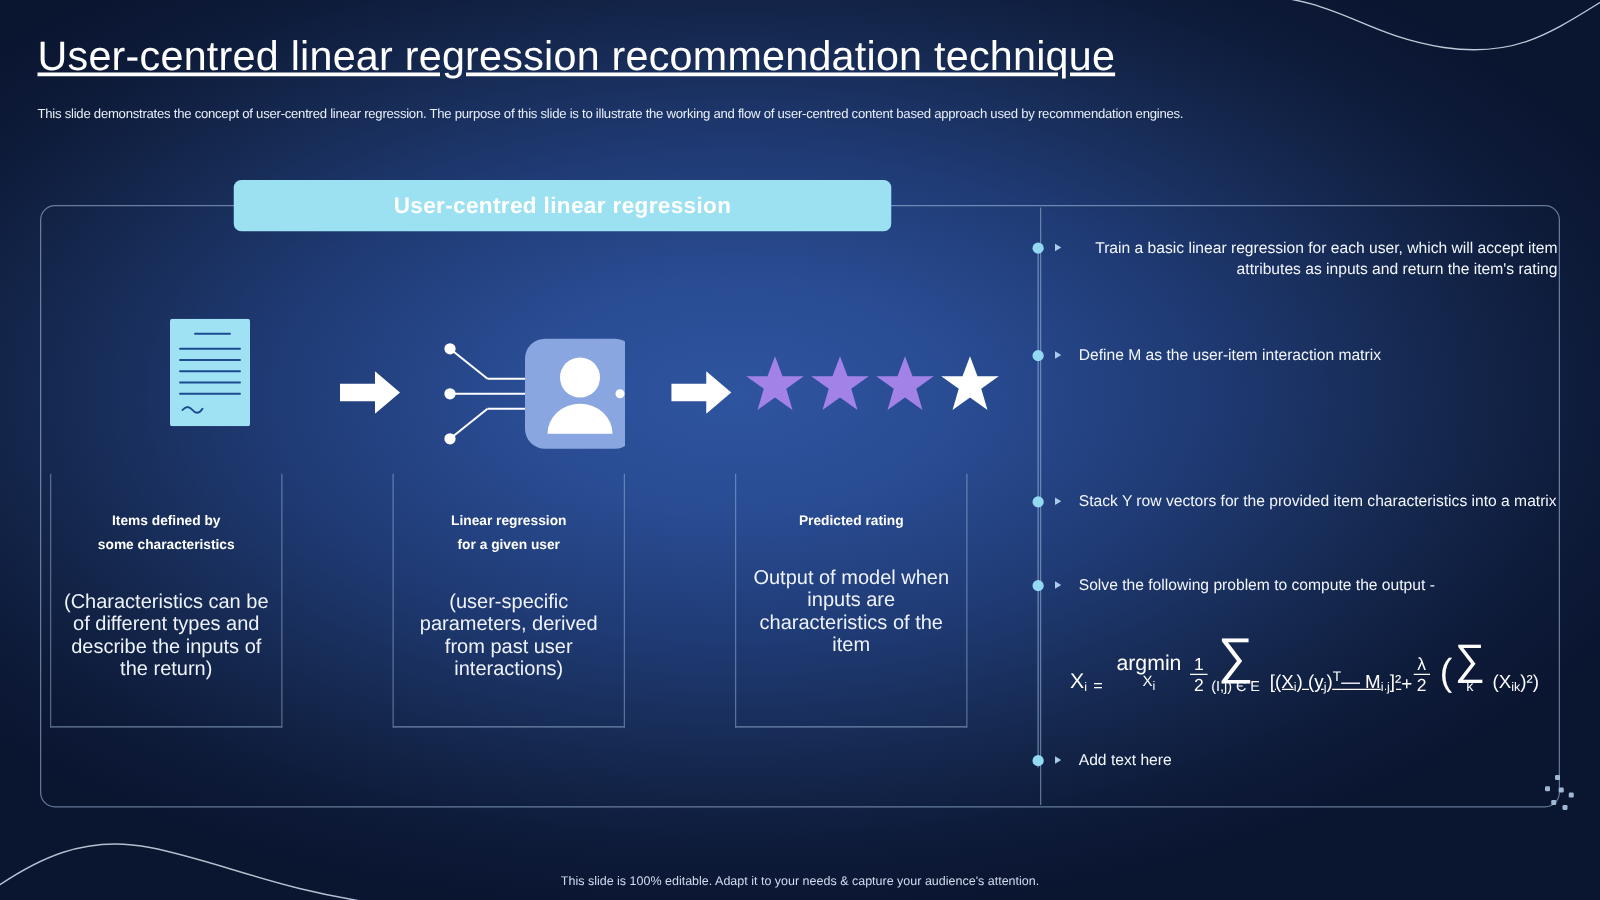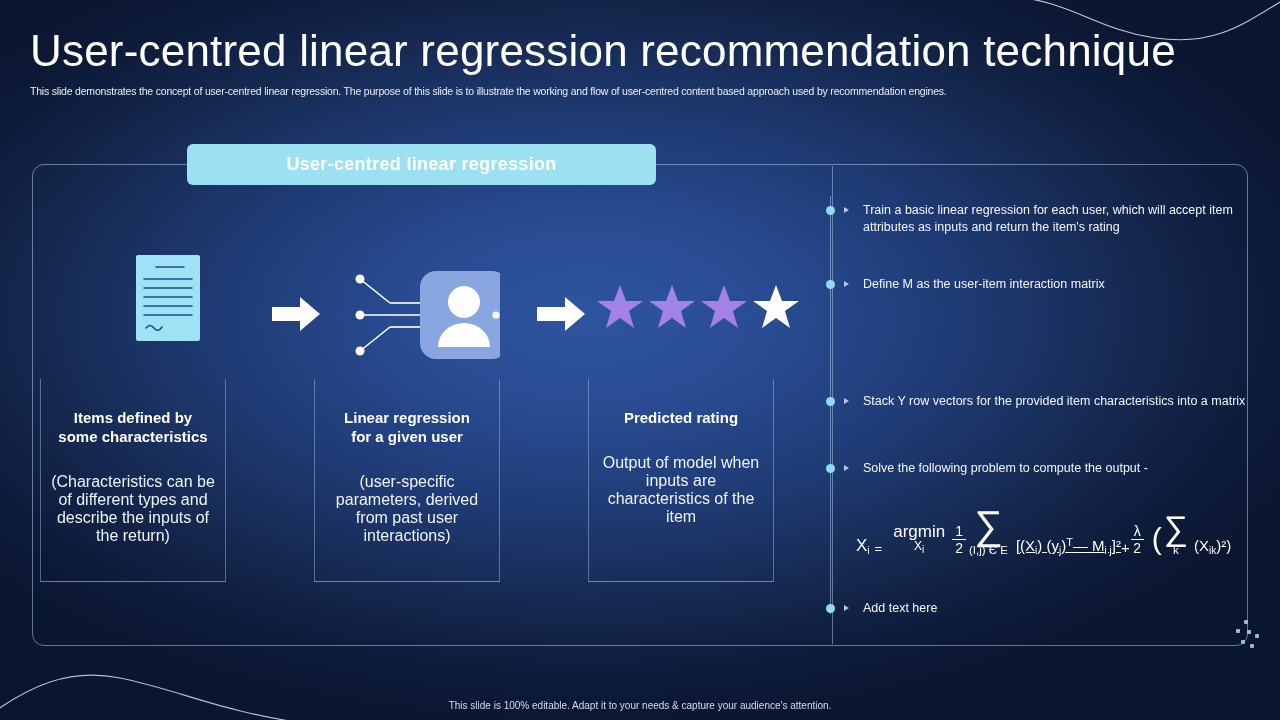--- a/index.html
+++ b/index.html
@@ -21,38 +21,38 @@
   #wave-top { top: -6px; right: 0; width: 300px; height: 70px; }
   #wave-bottom { bottom: -4px; left: -10px; width: 320px; height: 80px; }
   #dots-cluster { right: 16px; bottom: 62px; width: 34px; height: 40px; }
   #dots-cluster i {
     position: absolute; width: 4px; height: 4px;
     background: #b9d4ee; border-radius: 1px; opacity: .85;
   }
   
   #title {
     position: absolute; left: 30px; top: 26px;
-    font-size: 44px; font-weight: 400; color: #ffffff;
-    letter-spacing: .2px; white-space: nowrap;
+    font-size: 33px; font-weight: 400; color: #ffffff;
+    letter-spacing: .2px; white-space: nowrap; text-decoration: underline;
   }
   #subtitle {
     position: absolute; left: 30px; top: 85px; width: 1130px;
     font-size: 10.5px; color: #e8eef8; letter-spacing: -.2px;
   }
   
   #main-card {
     position: absolute; left: 32px; top: 164px;
     width: 1216px; height: 482px;
     border: 1px solid rgba(173,200,231,.55);
     border-radius: 12px;
   }
   
   #banner {
     position: absolute; left: 187px; top: 144px;
-    width: 469px; height: 41px;
+    width: 526px; height: 41px;
     background: #9ce1f2; border-radius: 6px;
     display: flex; align-items: center; justify-content: center;
   }
   #banner span {
     color: #ffffff; font-size: 18px; font-weight: bold; letter-spacing: .3px;
   }
   
   #divider {
     position: absolute; left: 832px; top: 166px;
     width: 1px; height: 478px;
@@ -71,21 +71,21 @@
   .col-card {
     width: 186px; min-height: 203px;
     border-left: 1px solid rgba(168,196,228,.45);
     border-right: 1px solid rgba(168,196,228,.45);
     border-bottom: 1px solid rgba(168,196,228,.6);
     padding: 29px 8px 10px 8px;
     text-align: center;
   }
   .col-spacer { width: 88px; }
   .col-head {
-    font-size: 15px; font-weight: bold; color: #ffffff; line-height: 19px;
+    font-size: 11px; font-weight: bold; color: #ffffff; line-height: 19px;
   }
   .col-body {
     margin-top: 27px; font-size: 16px; color: #eef3fb; line-height: 18px;
   }
   
   #bullets { position: absolute; left: 826px; top: 186px; width: 420px; height: 440px; }
   #bullet-rail {
     position: absolute; left: 4px; top: 10px; width: 1px; height: 418px;
     background: rgba(168,205,238,.55);
   }
@@ -254,21 +254,21 @@
           <div>Predicted rating</div>
         </div>
         <div class="col-body">Output of model when inputs are characteristics of the item</div>
       </div>
     </div>
   </div>
 
   <div id="bullets">
     <div id="bullet-rail"></div>
 
-    <div class="bullet" style="top:16px;">
+    <div class="bullet" style="top:4px;text-align:right;">
       <span class="bdot"></span>
       <span class="btri"></span>
       <span class="btext">Train a basic linear regression for each user, which will accept item attributes as inputs and return the item's rating</span>
     </div>
 
     <div class="bullet" style="top:90px;">
       <span class="bdot"></span>
       <span class="btri"></span>
       <span class="btext">Define M as the user-item interaction matrix</span>
     </div>

